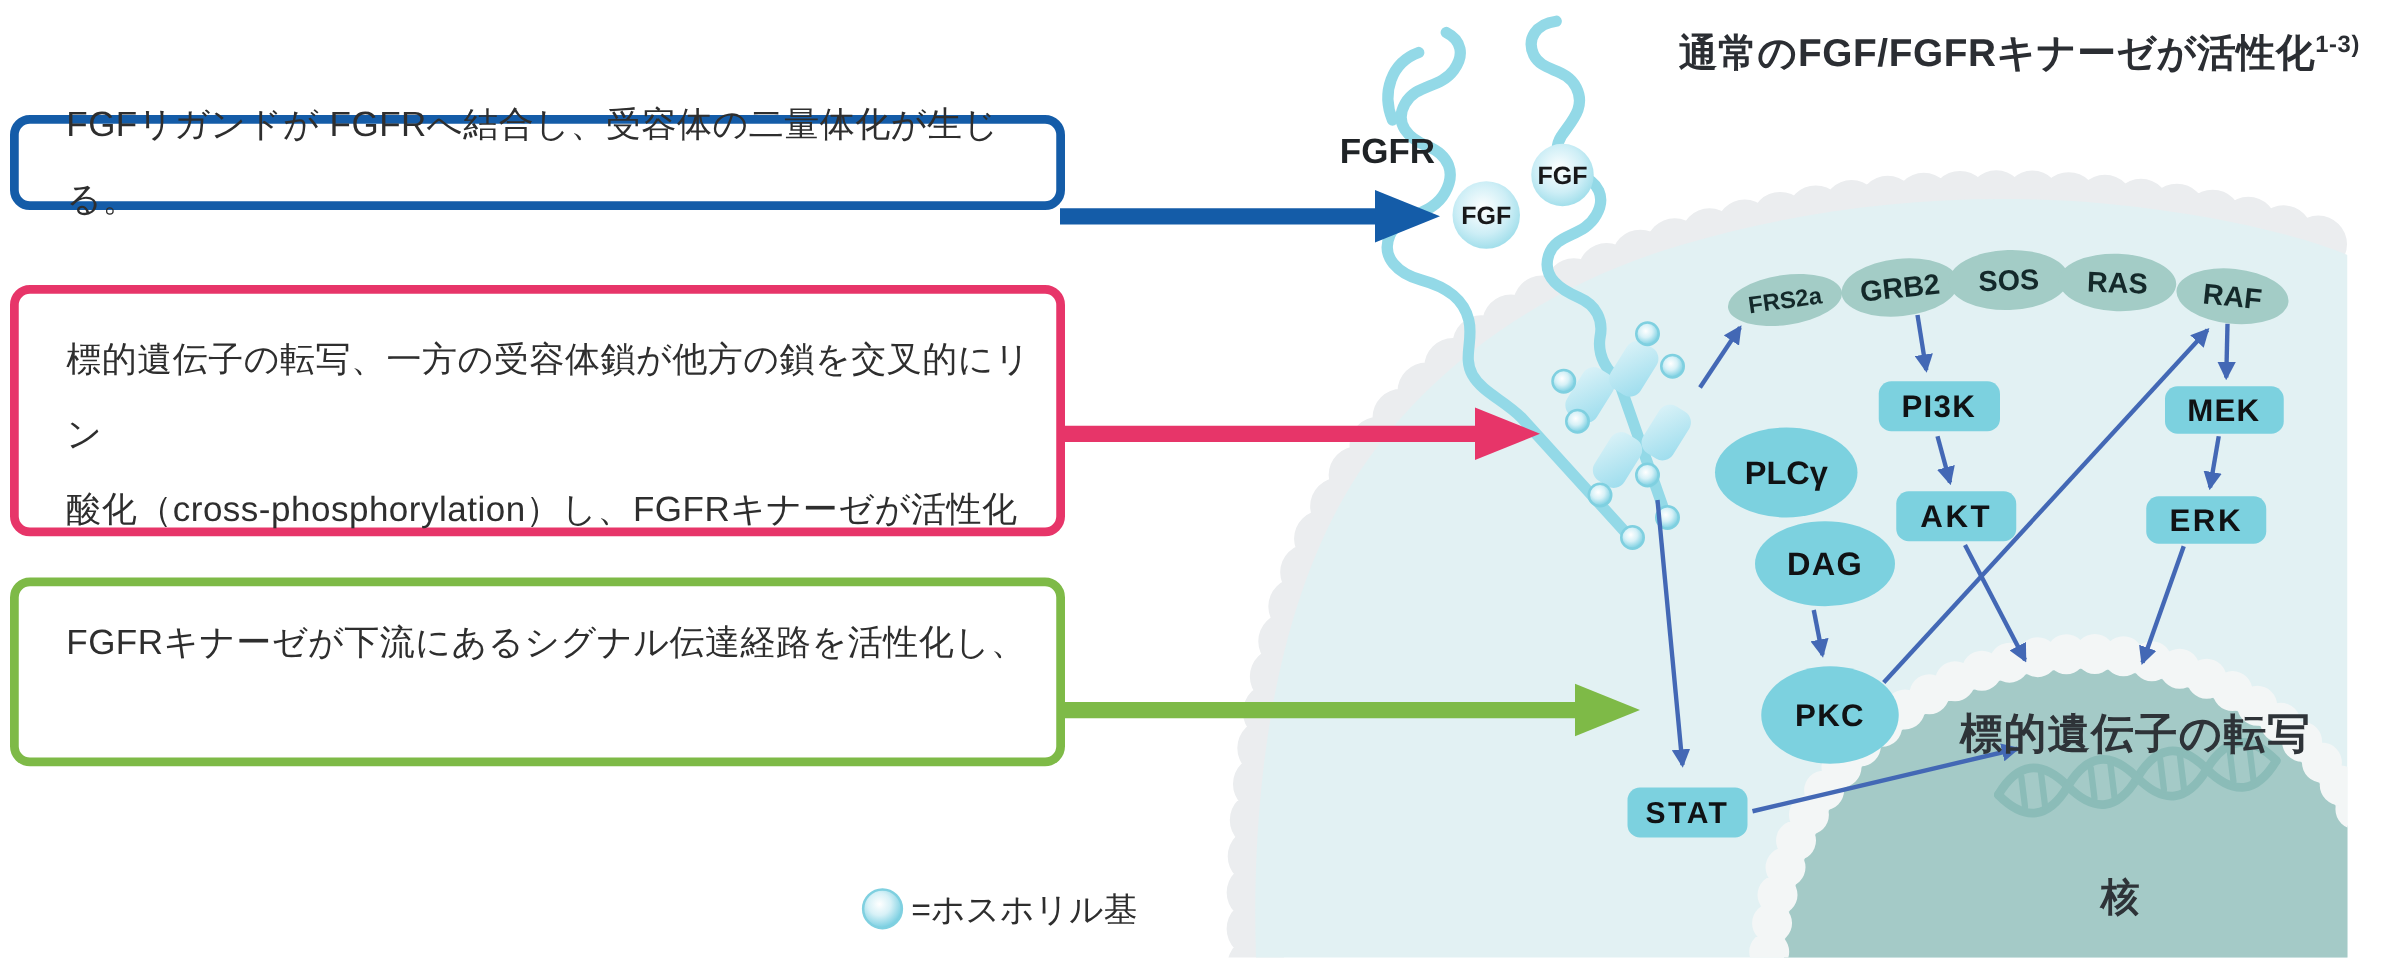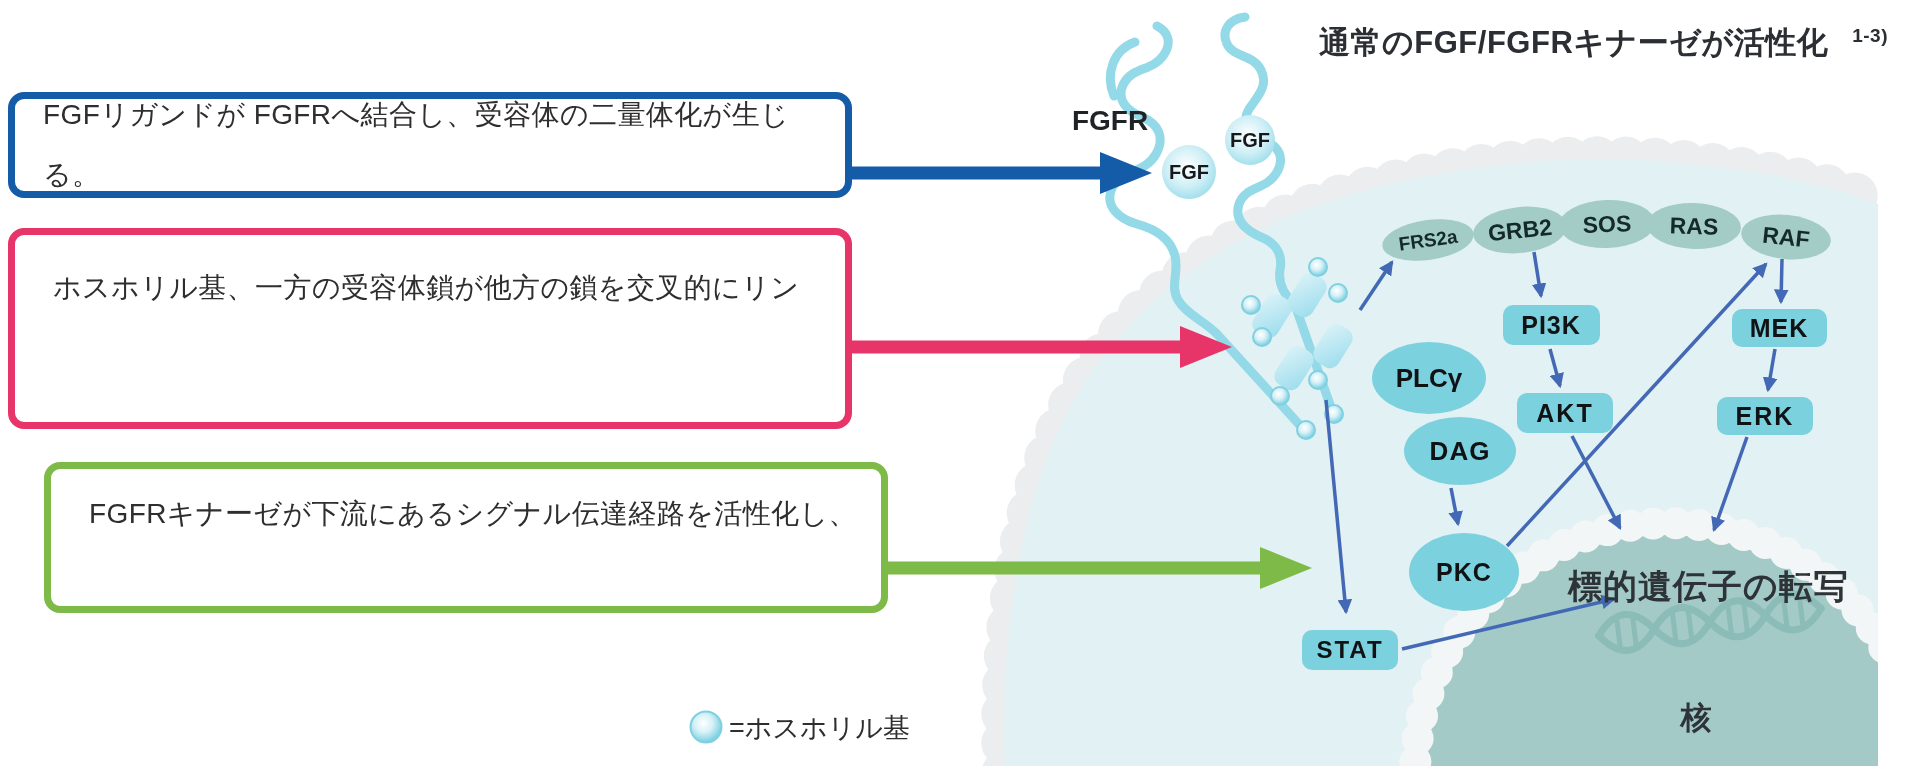--- a/index.html
+++ b/index.html
@@ -2,25 +2,25 @@
 <html><head>
 <meta charset="utf-8">
 <style>
   html,body{margin:0;padding:0;background:#fff;}
   #stage{position:relative;width:1920px;height:780px;background:#fff;overflow:hidden;
          font-family:"Liberation Sans","DejaVu Sans",sans-serif;}
   #diagram-svg{position:absolute;left:0;top:0;}
   .callout{position:absolute;left:8px;width:844px;box-sizing:border-box;background:#fff;
            border-radius:16px;border:7px solid #000;}
   .callout .txt{font-size:28px;color:#2e2e2e;letter-spacing:.4px;line-height:60px;}
-  #callout-1{top:92px;height:106px;border-color:#145ca8;display:flex;align-items:center;padding-left:28px;}
+  #callout-1{top:92px;height:76px;border-color:#145ca8;display:flex;align-items:center;padding-left:38px;}
   #callout-2{top:228px;height:201px;border-color:#e73569;padding:23px 0 0 38px;}
-  #callout-3{top:462px;height:151px;border-color:#7eba47;padding:15px 0 0 38px;margin-left:36px;}
+  #callout-3{top:462px;height:151px;border-color:#7eba47;padding:15px 0 0 38px;}
   #title{position:absolute;top:22px;right:32px;font-size:31px;font-weight:bold;color:#2b2e33;letter-spacing:.5px;}
-  #title sup{font-size:19px;vertical-align:super;line-height:0;margin-left:24px;}
+  #title sup{font-size:19px;vertical-align:super;line-height:0;}
   .svgtext{font-family:"Liberation Sans","DejaVu Sans",sans-serif;}
 </style>
 </head>
 <body>
 
 <div id="stage">
 
   <svg id="diagram-svg" width="1920" height="780" viewBox="0 0 1920 780">
     <defs>
       <clipPath id="cellClip">
@@ -204,19 +204,20 @@
       <text class="svgtext" x="729" y="737" font-size="27" fill="#2e2e2e">=ホスホリル基</text>
     </g>
   </svg>
 
   <div id="title"><span>通常のFGF/FGFRキナーゼが活性化</span><sup>1-3)</sup></div>
 
   <div class="callout" id="callout-1">
     <div class="txt">FGFリガンドが FGFRへ結合し、受容体の二量体化が生じる。</div>
   </div>
   <div class="callout" id="callout-2">
-    <div class="txt">ホスホリル基、一方の受容体鎖が他方の鎖を交叉的にリン</div>
+    <div class="txt">標的遺伝子の転写、一方の受容体鎖が他方の鎖を交叉的にリン</div>
+    <div class="txt">酸化（cross-phosphorylation）し、FGFRキナーゼが活性化</div>
   </div>
   <div class="callout" id="callout-3">
     <div class="txt">FGFRキナーゼが下流にあるシグナル伝達経路を活性化し、</div>
   </div>
 
 </div>
 
 </body></html>

